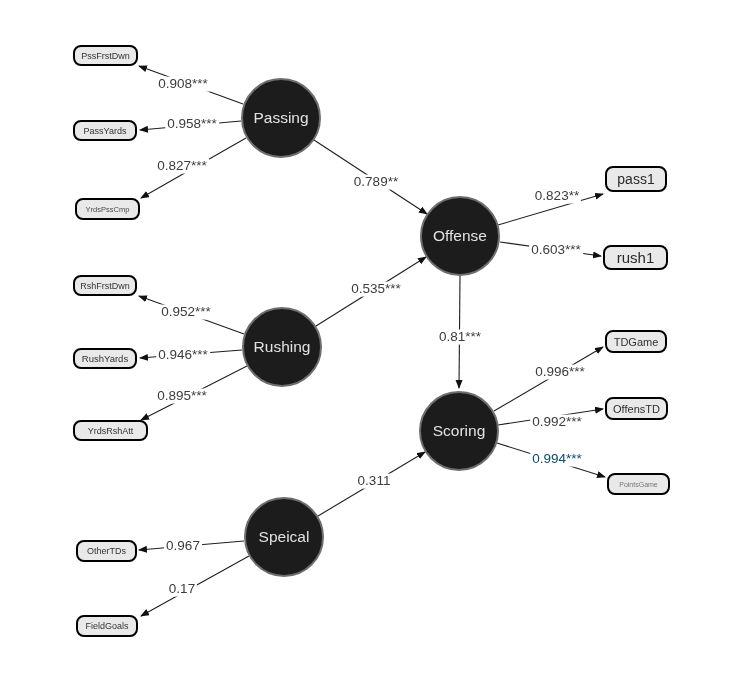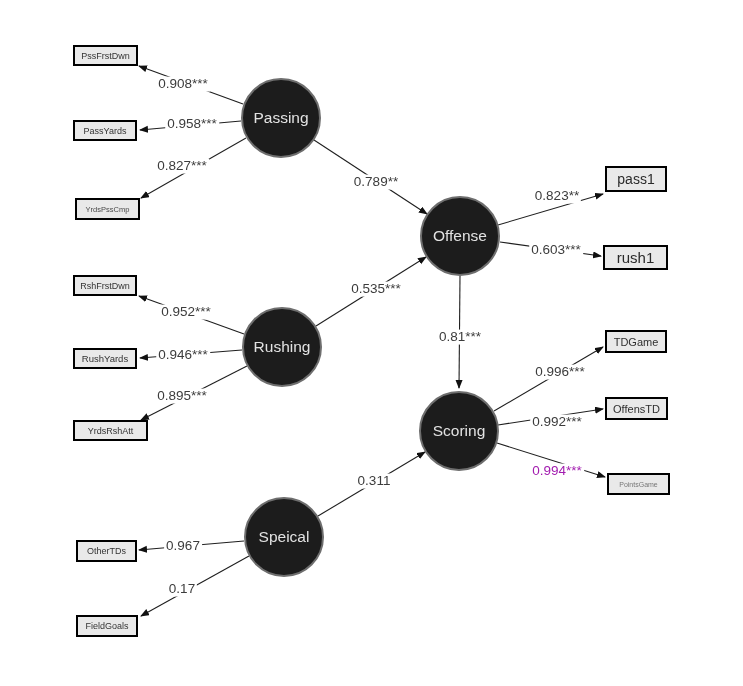--- a/index.html
+++ b/index.html
@@ -15,21 +15,21 @@
     background:#fff;padding:0 2px;white-space:nowrap;
     font-size:13.5px;line-height:1.1;
   }
   .latent{
     position:absolute;border-radius:50%;
     display:flex;align-items:center;justify-content:center;
     box-sizing:border-box;text-align:center;
   }
   .obox{
     position:absolute;display:flex;align-items:center;justify-content:center;
-    box-sizing:border-box;text-align:center;white-space:nowrap;
+    box-sizing:border-box;text-align:center;white-space:nowrap;border-radius:8px;
   }
 </style>
 </head>
 <body>
 
 <div class="canvas" style="background: rgb(255, 255, 255);">
   <svg class="edge-layer" width="743" height="686">
     <defs>
       <marker id="arrowhead" markerWidth="10" markerHeight="8" refX="8" refY="3.5" orient="auto" markerUnits="userSpaceOnUse">
         <path d="M0,0 L9,3.5 L0,7 Z" fill="#111"></path>
@@ -62,21 +62,21 @@
       <div class="elabel" style="left: 376px; top: 182px; color: rgb(60, 60, 60);">0.789**</div>
       <div class="elabel" style="left: 186px; top: 312px; color: rgb(60, 60, 60);">0.952***</div>
       <div class="elabel" style="left: 183px; top: 355px; color: rgb(60, 60, 60);">0.946***</div>
       <div class="elabel" style="left: 182px; top: 396px; color: rgb(60, 60, 60);">0.895***</div>
       <div class="elabel" style="left: 376px; top: 289px; color: rgb(60, 60, 60);">0.535***</div>
       <div class="elabel" style="left: 557px; top: 196px; color: rgb(60, 60, 60);">0.823**</div>
       <div class="elabel" style="left: 556px; top: 250px; color: rgb(60, 60, 60);">0.603***</div>
       <div class="elabel" style="left: 460px; top: 337px; color: rgb(60, 60, 60);">0.81***</div>
       <div class="elabel" style="left: 560px; top: 372px; color: rgb(60, 60, 60);">0.996***</div>
       <div class="elabel" style="left: 557px; top: 422px; color: rgb(60, 60, 60);">0.992***</div>
-      <div class="elabel" style="left: 557px; top: 459px; color: #a21caf; margin-top: 12px;">0.994***</div>
+      <div class="elabel" style="left: 557px; top: 459px; color: #0c4a6e;">0.994***</div>
       <div class="elabel" style="left: 374px; top: 481px; color: rgb(60, 60, 60);">0.311</div>
       <div class="elabel" style="left: 183px; top: 546px; color: rgb(60, 60, 60);">0.967</div>
       <div class="elabel" style="left: 182px; top: 589px; color: rgb(60, 60, 60);">0.17</div>
     </div>
   <div class="node-layer">
       <div class="obox" style="left: 73px; top: 45px; width: 65px; height: 21px; font-size: 9px; background: rgb(233, 233, 233); border: 2px solid rgb(0, 0, 0); color: rgb(51, 51, 51);">PssFrstDwn</div>
       <div class="obox" style="left: 73px; top: 120px; width: 64px; height: 21px; font-size: 9px; background: rgb(233, 233, 233); border: 2px solid rgb(0, 0, 0); color: rgb(51, 51, 51);">PassYards</div>
       <div class="obox" style="left: 75px; top: 198px; width: 65px; height: 22px; font-size: 7.5px; background: rgb(233, 233, 233); border: 2px solid rgb(0, 0, 0); color: rgb(74, 74, 74);">YrdsPssCmp</div>
       <div class="obox" style="left: 73px; top: 275px; width: 64px; height: 21px; font-size: 9px; background: rgb(233, 233, 233); border: 2px solid rgb(0, 0, 0); color: rgb(51, 51, 51);">RshFrstDwn</div>
       <div class="obox" style="left: 73px; top: 348px; width: 64px; height: 21px; font-size: 9.5px; background: rgb(233, 233, 233); border: 2px solid rgb(0, 0, 0); color: rgb(51, 51, 51);">RushYards</div>

